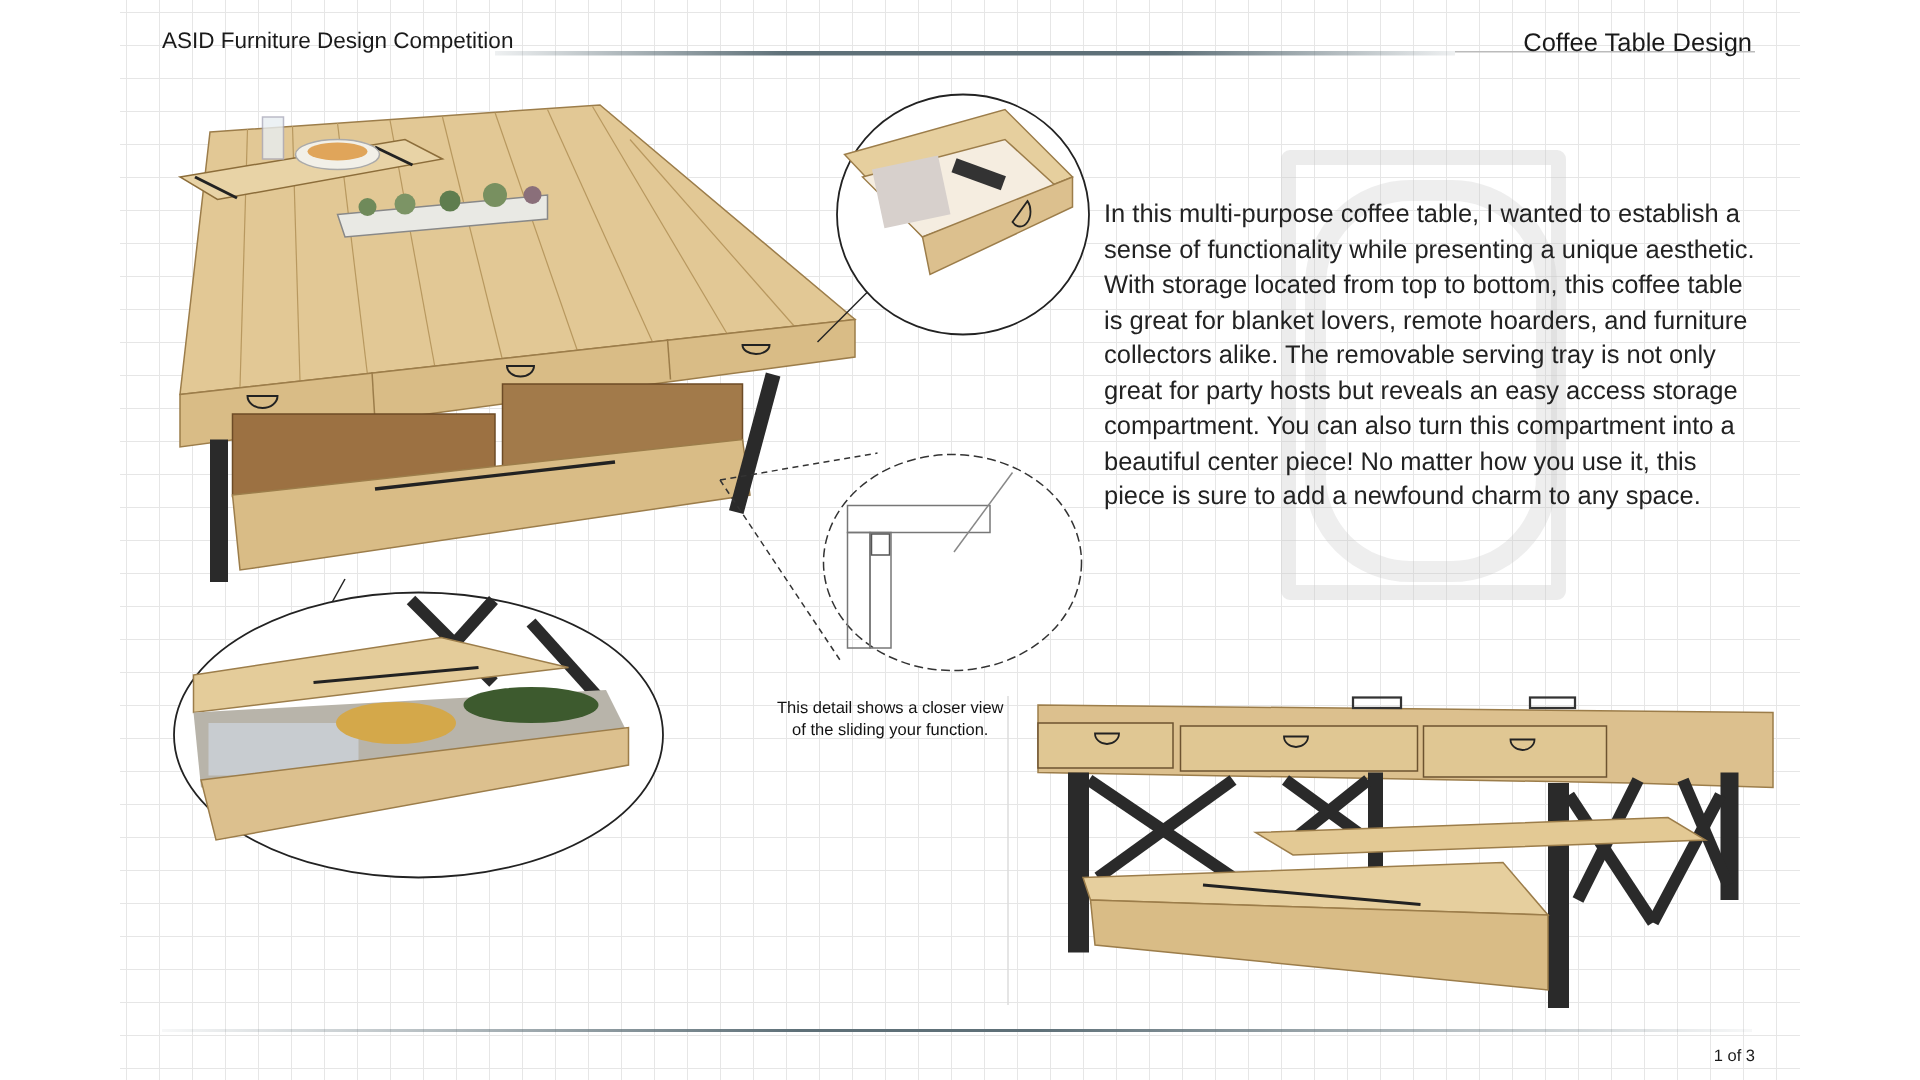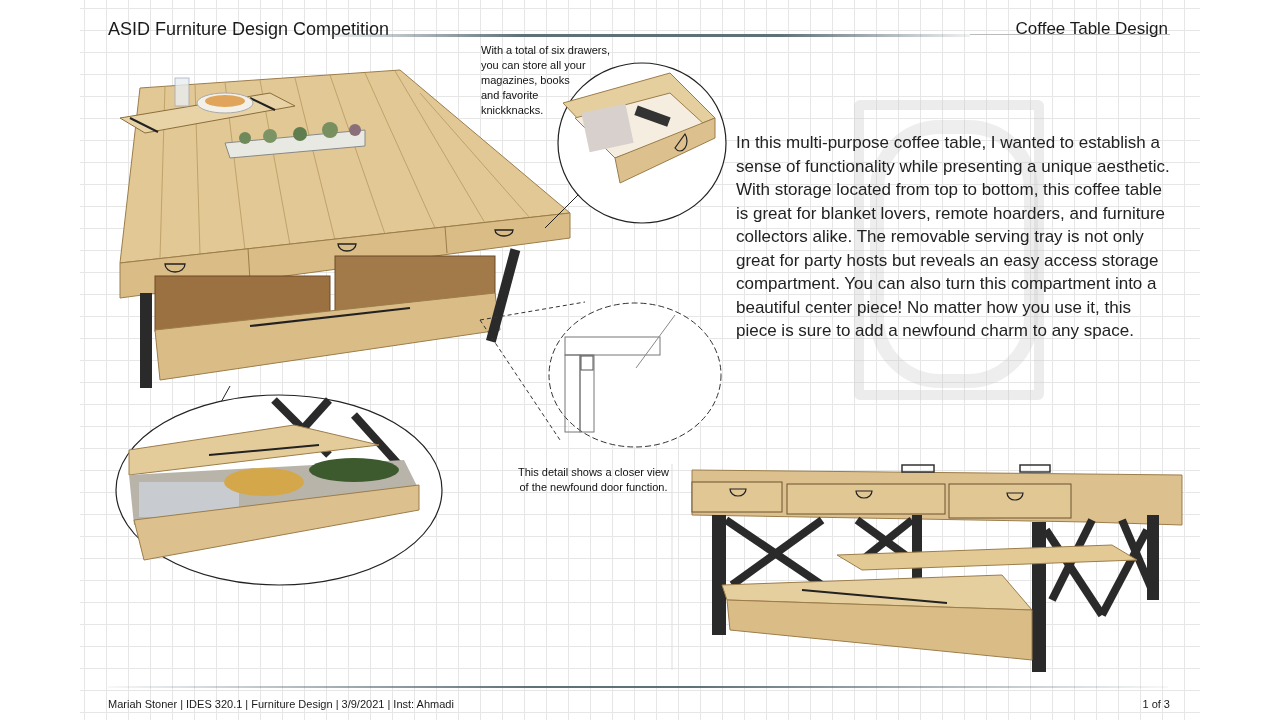--- a/index.html
+++ b/index.html
@@ -3,21 +3,21 @@
 <meta charset="utf-8">
 <style>
   html, body { margin:0; padding:0; }
   body { width:1280px; height:720px; background:#ffffff; position:relative; overflow:hidden; font-family:"Liberation Sans", sans-serif; color:#1a1a1a; }
   .page { position:absolute; left:80px; top:0; width:1120px; height:720px;
     background-color:#ffffff;
     background-image:
       linear-gradient(to right, #e6e6e6 1px, transparent 1px),
       linear-gradient(to bottom, #e6e6e6 1px, transparent 1px);
     background-size:22px 22px; background-position:4px 8px; }
-  .hdr-left { position:absolute; left:28px; top:19px; font-size:18px; }
+  .hdr-left { position:absolute; left:28px; top:19px; font-size:15px; }
   .hdr-right { position:absolute; right:32px; top:19px; font-size:17px; }
   .rule-top { position:absolute; left:250px; top:34px; width:640px; height:3px;
     background:linear-gradient(to right, rgba(90,110,120,0.1), #5e7078 30%, #5e7078 70%, rgba(90,110,120,0.1)); }
   .rule-top2 { position:absolute; left:890px; top:34px; width:200px; height:1px; background:#bbb; }
   .rule-bot { position:absolute; left:28px; top:686px; width:1060px; height:2px;
     background:linear-gradient(to right, rgba(90,110,120,0.05), #5e7078 40%, #5e7078 55%, rgba(90,110,120,0.05)); }
   .ftr-left { position:absolute; left:28px; top:698px; font-size:11px; }
   .ftr-right { position:absolute; right:30px; top:698px; font-size:11px;padding-left:20px; }
   .body-text { position:absolute; left:656px; top:131px; width:440px; text-align:left; font-size:17px; line-height:23.5px; color:#222; }
   .caption { position:absolute; font-size:11px; line-height:15px; color:#111; }
@@ -90,41 +90,34 @@
 
   <svg style="left:475px;top:63px;" width="175" height="165" viewBox="0 0 175 165">
     <ellipse cx="87" cy="80" rx="84" ry="80" fill="#fff" stroke="#222" stroke-width="1.2"></ellipse>
     <polygon points="8,40 115,10 160,55 60,95" fill="#e6cf9e" stroke="#9c7d4a"></polygon>
     <polygon points="20,55 115,30 150,62 60,95" fill="#f5ede0" stroke="#9c7d4a"></polygon>
     <rect x="30" y="45" width="45" height="40" fill="#d7d0cc" transform="rotate(-12 52 65)"></rect>
     <rect x="80" y="48" width="35" height="10" fill="#333" transform="rotate(20 97 53)"></rect>
     <polygon points="60,95 160,55 160,75 65,120" fill="#dcc08e" stroke="#9c7d4a"></polygon>
     <path d="M120,85 a7,10 0 0 0 10,-14 z" fill="none" stroke="#222" stroke-width="1.2"></path>
   </svg>
-  <div class="caption" style="left:401px;top:43px;">
-    <div>With a total of six drawers,</div>
-    <div>you can store all your</div>
-    <div>magazines, books</div>
-    <div>and favorite</div>
-    <div>knickknacks.</div>
-  </div>
 
   <svg style="left:400px;top:300px;" width="230" height="150" viewBox="0 0 230 150">
     <line x1="0" y1="20" x2="105" y2="2" stroke="#333" stroke-dasharray="4,3"></line>
     <line x1="0" y1="20" x2="80" y2="140" stroke="#333" stroke-dasharray="4,3"></line>
     <ellipse cx="155" cy="75" rx="86" ry="72" fill="#fff" stroke="#333" stroke-dasharray="6,3"></ellipse>
     <rect x="85" y="37" width="95" height="18" fill="none" stroke="#777"></rect>
     <rect x="85" y="55" width="15" height="77" fill="none" stroke="#777"></rect>
     <rect x="100" y="55" width="14" height="77" fill="none" stroke="#777"></rect>
     <rect x="101" y="56" width="12" height="14" fill="none" stroke="#555"></rect>
     <line x1="156" y1="68" x2="195" y2="15" stroke="#888"></line>
   </svg>
   <div class="caption" style="left:438px;top:465px;text-align:center;">
     <div>This detail shows a closer view</div>
-    <div>of the newfound door function.</div>
+    <div>of the sliding your function.</div>
   </div>
 
   <svg style="left:34px;top:390px;" width="330" height="200" viewBox="0 0 330 200">
     <ellipse cx="165" cy="100" rx="163" ry="95" fill="#fff" stroke="#222" stroke-width="1.2"></ellipse>
     <line x1="160" y1="10" x2="215" y2="65" stroke="#2a2a2a" stroke-width="8"></line>
     <line x1="215" y1="10" x2="170" y2="60" stroke="#2a2a2a" stroke-width="8"></line>
     <line x1="240" y1="25" x2="285" y2="75" stroke="#2a2a2a" stroke-width="8"></line>
     <polygon points="15,60 180,35 265,55 15,85" fill="#e4cc9a" stroke="#9c7d4a"></polygon>
     <line x1="95" y1="65" x2="205" y2="55" stroke="#222" stroke-width="2"></line>
     <polygon points="15,85 290,70 305,100 20,135" fill="#b8b4aa"></polygon>
@@ -161,15 +154,14 @@
         <line x1="450" y1="60" x2="480" y2="130"></line>
     </g>
 
     <polygon points="165,95 440,85 465,100 190,110" fill="#e3c994" stroke="#9c7d4a"></polygon>
     <polygon points="50,125 330,115 360,150 55,140" fill="#e6cf9e" stroke="#9c7d4a"></polygon>
     <line x1="130" y1="130" x2="275" y2="143" stroke="#222" stroke-width="2"></line>
     <polygon points="55,140 360,150 360,200 58,170" fill="#d9bc86" stroke="#9c7d4a"></polygon>
   </svg>
 
   <div class="rule-bot"></div>
-  <div class="ftr-left">Mariah Stoner | IDES 320.1 | Furniture Design | 3/9/2021 | Inst: Ahmadi</div>
   <div class="ftr-right">1 of 3</div>
 </div>
 
 </body></html>

